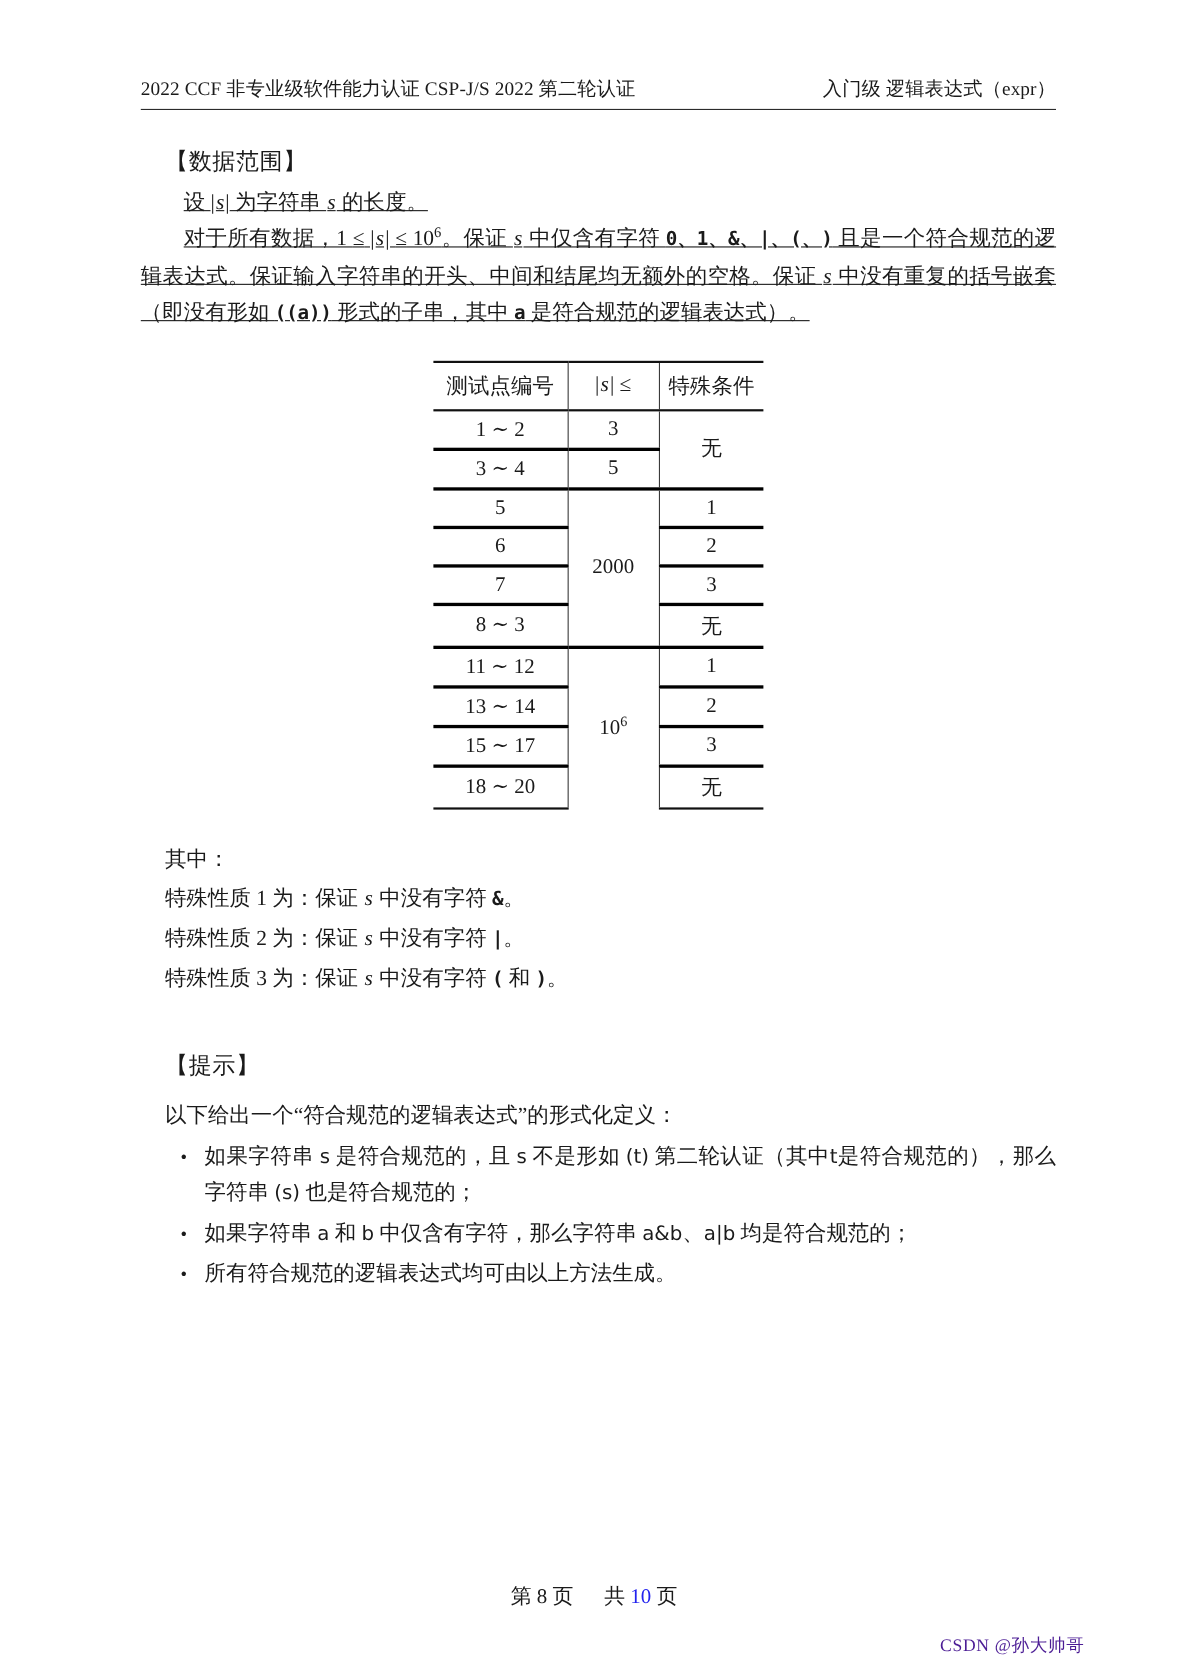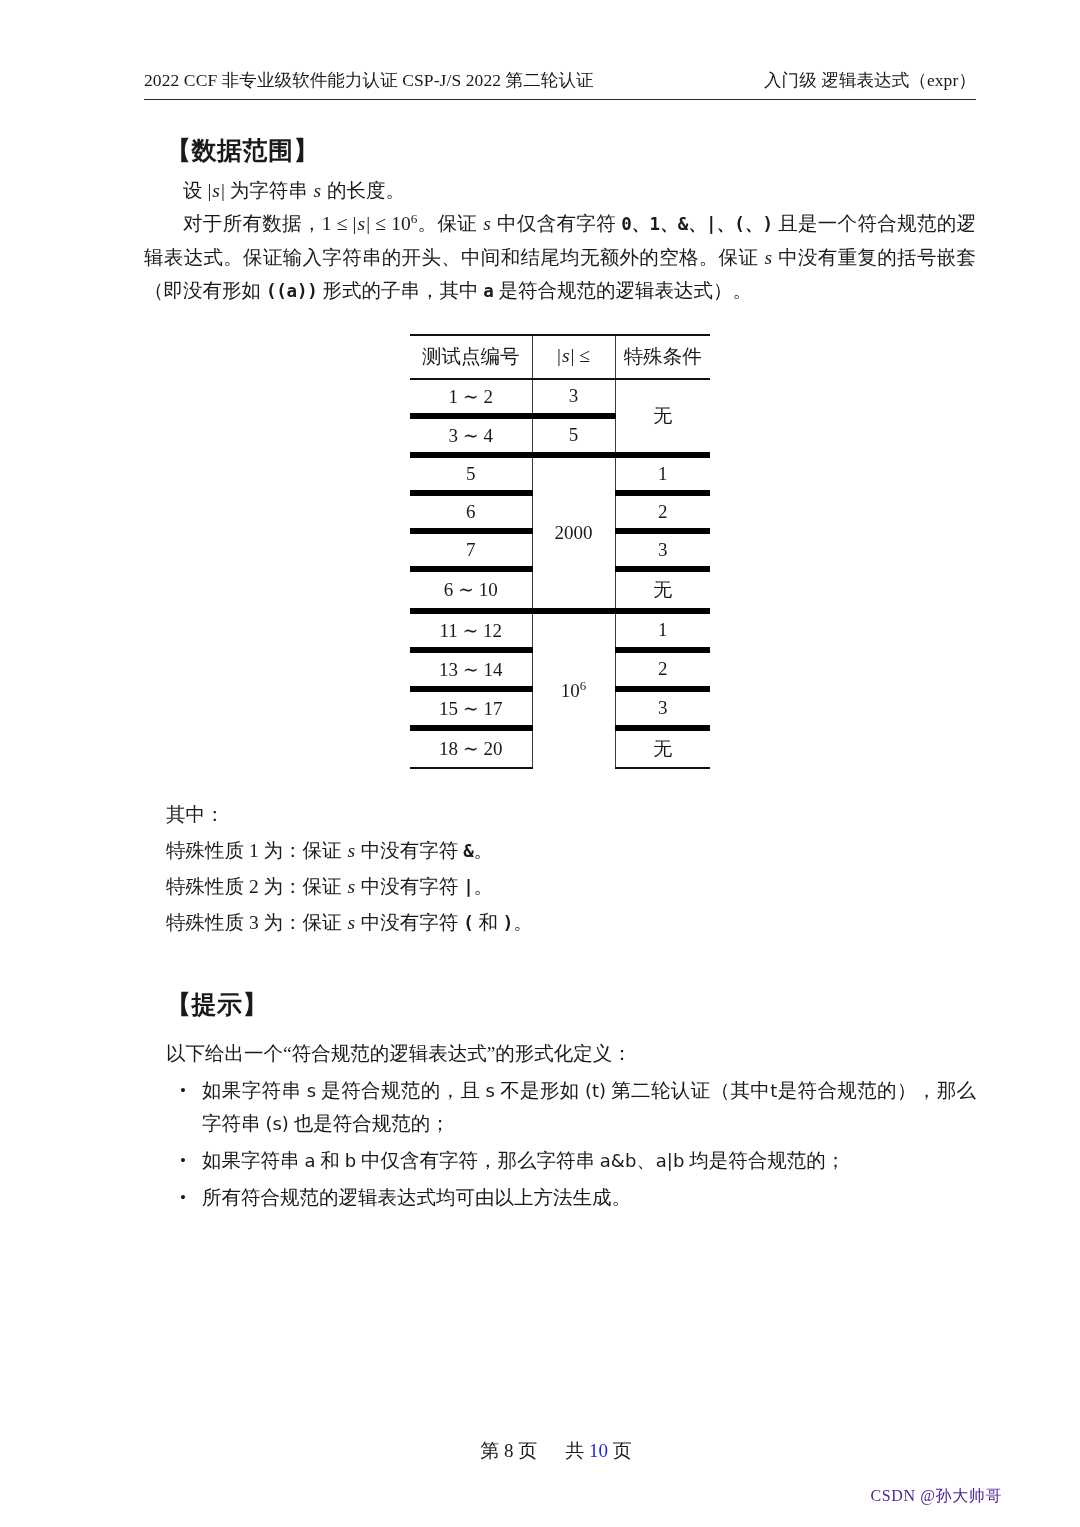--- a/index.html
+++ b/index.html
@@ -11,21 +11,21 @@
     width: 1080px;
     height: 1527px;
     position: relative;
     font-family: "Liberation Serif", "DejaVu Serif", serif;
     color: #1a1a1a;
     overflow: hidden;
   }
 
   .page {
     position: absolute;
-    left: 16px; top: 0;
+    left: 0; top: 0;
     width: 1012px;
     height: 1527px;
   }
 
   
   .page-header {
     position: absolute;
     left: 128px;
     top: 68px;
     width: 832px;
@@ -51,38 +51,39 @@
   
   .content {
     position: absolute;
     left: 128px;
     top: 132px;
     width: 832px;
   }
 
   .section-title {
     font-family: "DejaVu Sans", "Liberation Sans", sans-serif;
-    font-size: 25px;
-    font-weight: bold;
+    font-size: 21px;
+    font-weight: normal;
     letter-spacing: 0.5px;
     margin: 0 0 4px 22px;
     line-height: 1.5;
   }
 
   .para {
     font-size: 19.5px;
     line-height: 33px;
     margin: 0;
     text-align: justify;
     text-justify: inter-ideograph;
   }
   .para.indent {
     text-indent: 2em;
   }
   .para-block {
+    text-decoration: underline;
   }
 
   
   i.var {
     font-family: "Liberation Serif", "DejaVu Serif", serif;
     font-style: italic;
     padding: 0 1px;
   }
   .mono {
     font-family: "DejaVu Sans Mono", "Liberation Mono", monospace;
@@ -128,21 +129,21 @@
   table.limits .col-b { width: 83px; }
   table.limits .col-c { width: 95px; }
 
   table.limits thead th {
     border-top: 2.6px solid #111;
     border-bottom: 2.2px solid #111;
     padding: 7px 4px 8px 4px;
     font-size: 19.5px;
   }
   table.limits tbody td {
-    border-top: 6px solid #000000;
+    border-top: 3px solid #000000;
   }
   table.limits tbody tr:first-child td {
     border-top: none;
   }
   table.limits tbody tr:last-child td {
     border-bottom: 2.6px solid #111;
   }
 
   
   .explain {
@@ -275,21 +276,21 @@
           </tr>
           <tr>
             <td>6</td>
             <td>2</td>
           </tr>
           <tr>
             <td>7</td>
             <td>3</td>
           </tr>
           <tr>
-            <td>6 ∼ 10</td>
+            <td>8 ∼ 3</td>
             <td>无</td>
           </tr>
 
           <tr>
             <td>11 ∼ 12</td>
             <td rowspan="4">10<sup class="exp">6</sup></td>
             <td>1</td>
           </tr>
           <tr>
             <td>13 ∼ 14</td>

